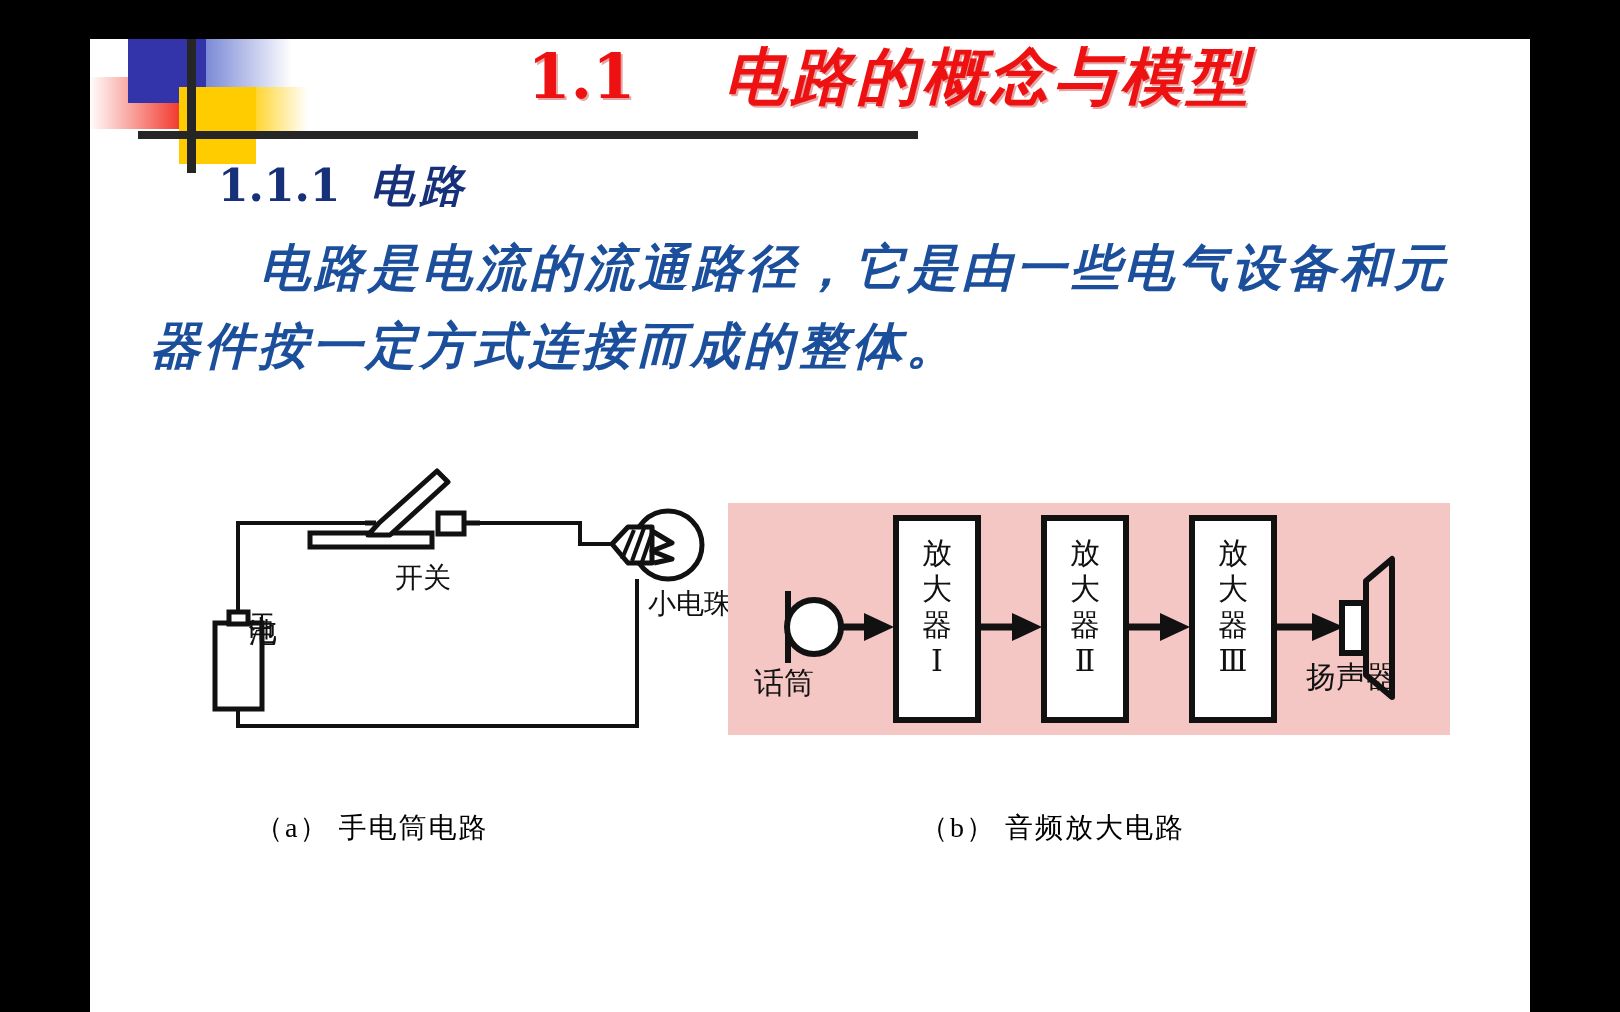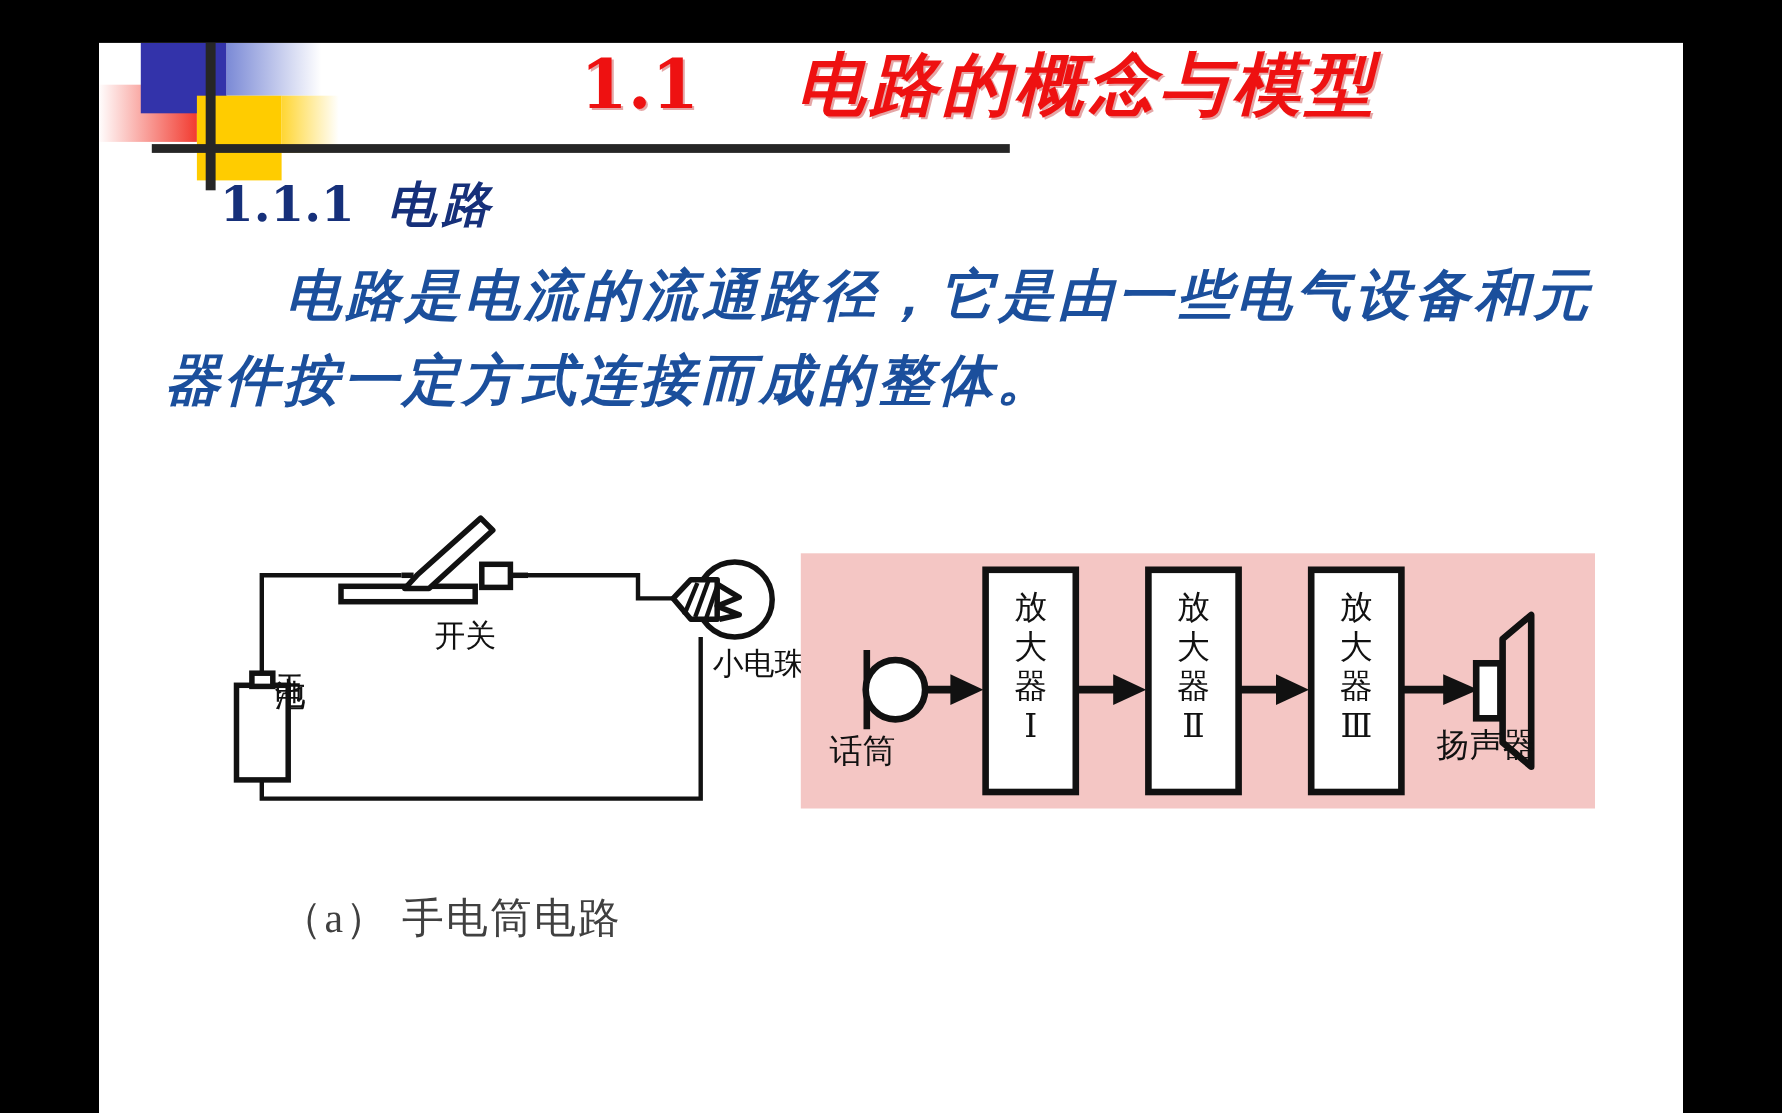--- a/index.html
+++ b/index.html
@@ -84,21 +84,21 @@
     color: #ee1111;
     letter-spacing: 4px;
     white-space: nowrap;
     text-shadow: 2px 2px 0 rgba(180,0,0,0.35);
   }
   #page-title .tnum { font-style: normal; letter-spacing: 0px; }
 
   
   #section-heading {
     position: absolute;
-    left: 110px; top: 118px;
+    left: 128px; top: 118px;
     font-family: "DejaVu Serif", "Liberation Serif", serif;
     font-size: 44px;
     font-weight: bold;
     color: #16307a;
     white-space: nowrap;
   }
   #section-heading .snum { letter-spacing: 0px; }
   #section-heading .stext { font-style: italic; margin-left: 30px; letter-spacing: 5px; }
 
   
@@ -165,22 +165,22 @@
     color: #111111;
     white-space: nowrap;
   }
   #label-mic { left: 26px; top: 160px; }
   #label-speaker { left: 578px; top: 154px; }
 
   
   .caption {
     position: absolute;
     font-family: "Liberation Serif", "DejaVu Serif", serif;
-    font-size: 38px;
-    color: #404040;
+    font-size: 28px;
+    color: #000000;
     white-space: nowrap;
     letter-spacing: 2px;
   }
   #caption-a { left: 165px; top: 770px; }
   #caption-b { left: 830px; top: 770px; }
 </style>
 </head>
 <body>
 
 <div id="slide-root">
@@ -303,15 +303,16 @@
       <div class="blk-text" style="left:464px; top:32px; width:82px;">放
 大
 器
 Ⅲ</div>
 
       <div class="mic-label" id="label-mic">话筒</div>
       <div class="spk-label" id="label-speaker">扬声器</div>
     </div>
 
     <div class="caption" id="caption-a">（a）  手电筒电路</div>
+    <div class="caption" id="caption-b">（b）  音频放大电路</div>
 
   </div>
 </div>
 
 </body></html>

